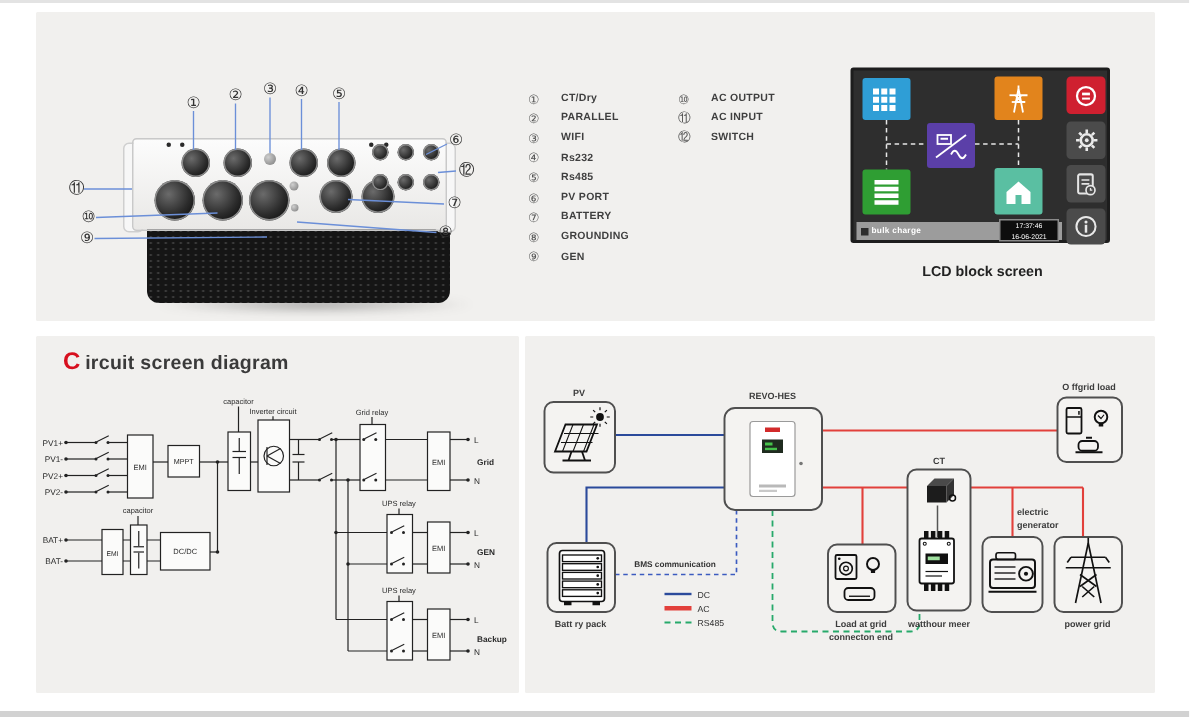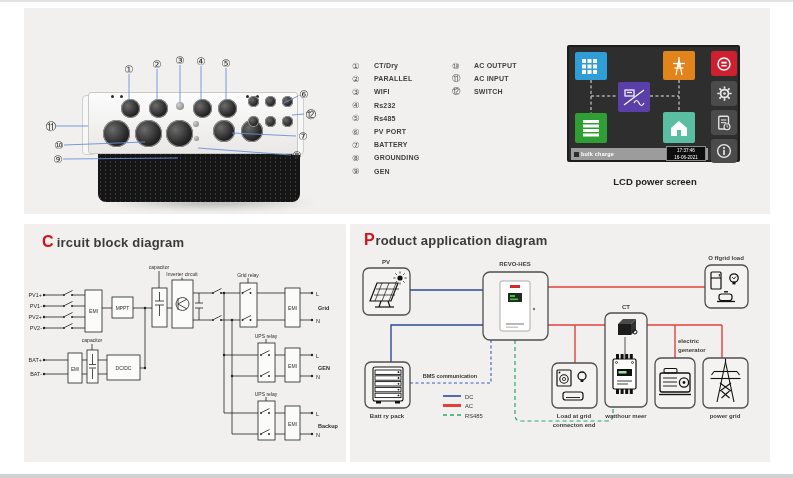--- a/index.html
+++ b/index.html
@@ -276,24 +276,24 @@
     </div>
     <div class="statusbar">
       <span class="statusbox"></span>
       <span class="statustext">bulk charge</span>
     </div>
     <div class="datebox">
       <div>17:37:46</div>
       <div>16-06-2021</div>
     </div>
   </div>
-  <div class="lcd-caption">LCD power screen</div>
+  <div class="lcd-caption">LCD block screen</div>
 
   <div class="ptitle" style="left:42px;top:233px;">
-    <span class="initial">C</span><span>ircuit block diagram</span>
+    <span class="initial">C</span><span>ircuit screen diagram</span>
   </div>
 
   <svg class="abs" style="left:28px;top:250px;" width="320" height="210" viewBox="0 0 320 210" font-family="Liberation Sans, sans-serif">
     <defs>
       <g id="sw">
         <circle r="1" cx="0" cy="0" fill="#222" stroke="none"></circle>
         <circle r="1" cx="8" cy="0" fill="#222" stroke="none"></circle>
         <line x1="0.5" y1="-0.5" x2="8.5" y2="-4.5" stroke="#222" stroke-width="0.8"></line>
       </g>
     </defs>
@@ -439,23 +439,20 @@
       <text x="290" y="60" font-size="5.5" font-weight="bold">Grid</text>
       <text x="288" y="107.5" font-size="5.5">L</text>
       <text x="288" y="128.5" font-size="5.5">N</text>
       <text x="290" y="120" font-size="5.5" font-weight="bold">GEN</text>
       <text x="288" y="165.5" font-size="5.5">L</text>
       <text x="288" y="186.5" font-size="5.5">N</text>
       <text x="290" y="178" font-size="5.5" font-weight="bold">Backup</text>
     </g>
   </svg>
 
-  <div class="ptitle tight" style="left:364px;top:231px;">
-    <span class="initial">P</span><span>roduct application diagram</span>
-  </div>
 
   <svg class="abs" style="left:348px;top:225px;" width="422" height="237" viewBox="0 0 422 237" font-family="Liberation Sans, sans-serif">
 
     <g fill="none">
       <line x1="62" y1="65" x2="135" y2="65" stroke="#2b4a9b" stroke-width="1.4"></line>
       <polyline points="135,100 43,100 43,137" stroke="#2b4a9b" stroke-width="1.4"></polyline>
       <line x1="200" y1="62" x2="357" y2="62" stroke="#e2403b" stroke-width="1.4"></line>
       <line x1="200" y1="100" x2="374" y2="100" stroke="#e2403b" stroke-width="1.4"></line>
       <line x1="227" y1="100" x2="227" y2="138" stroke="#e2403b" stroke-width="1.4"></line>
       <line x1="327" y1="100" x2="327" y2="133" stroke="#e2403b" stroke-width="1.4"></line>

